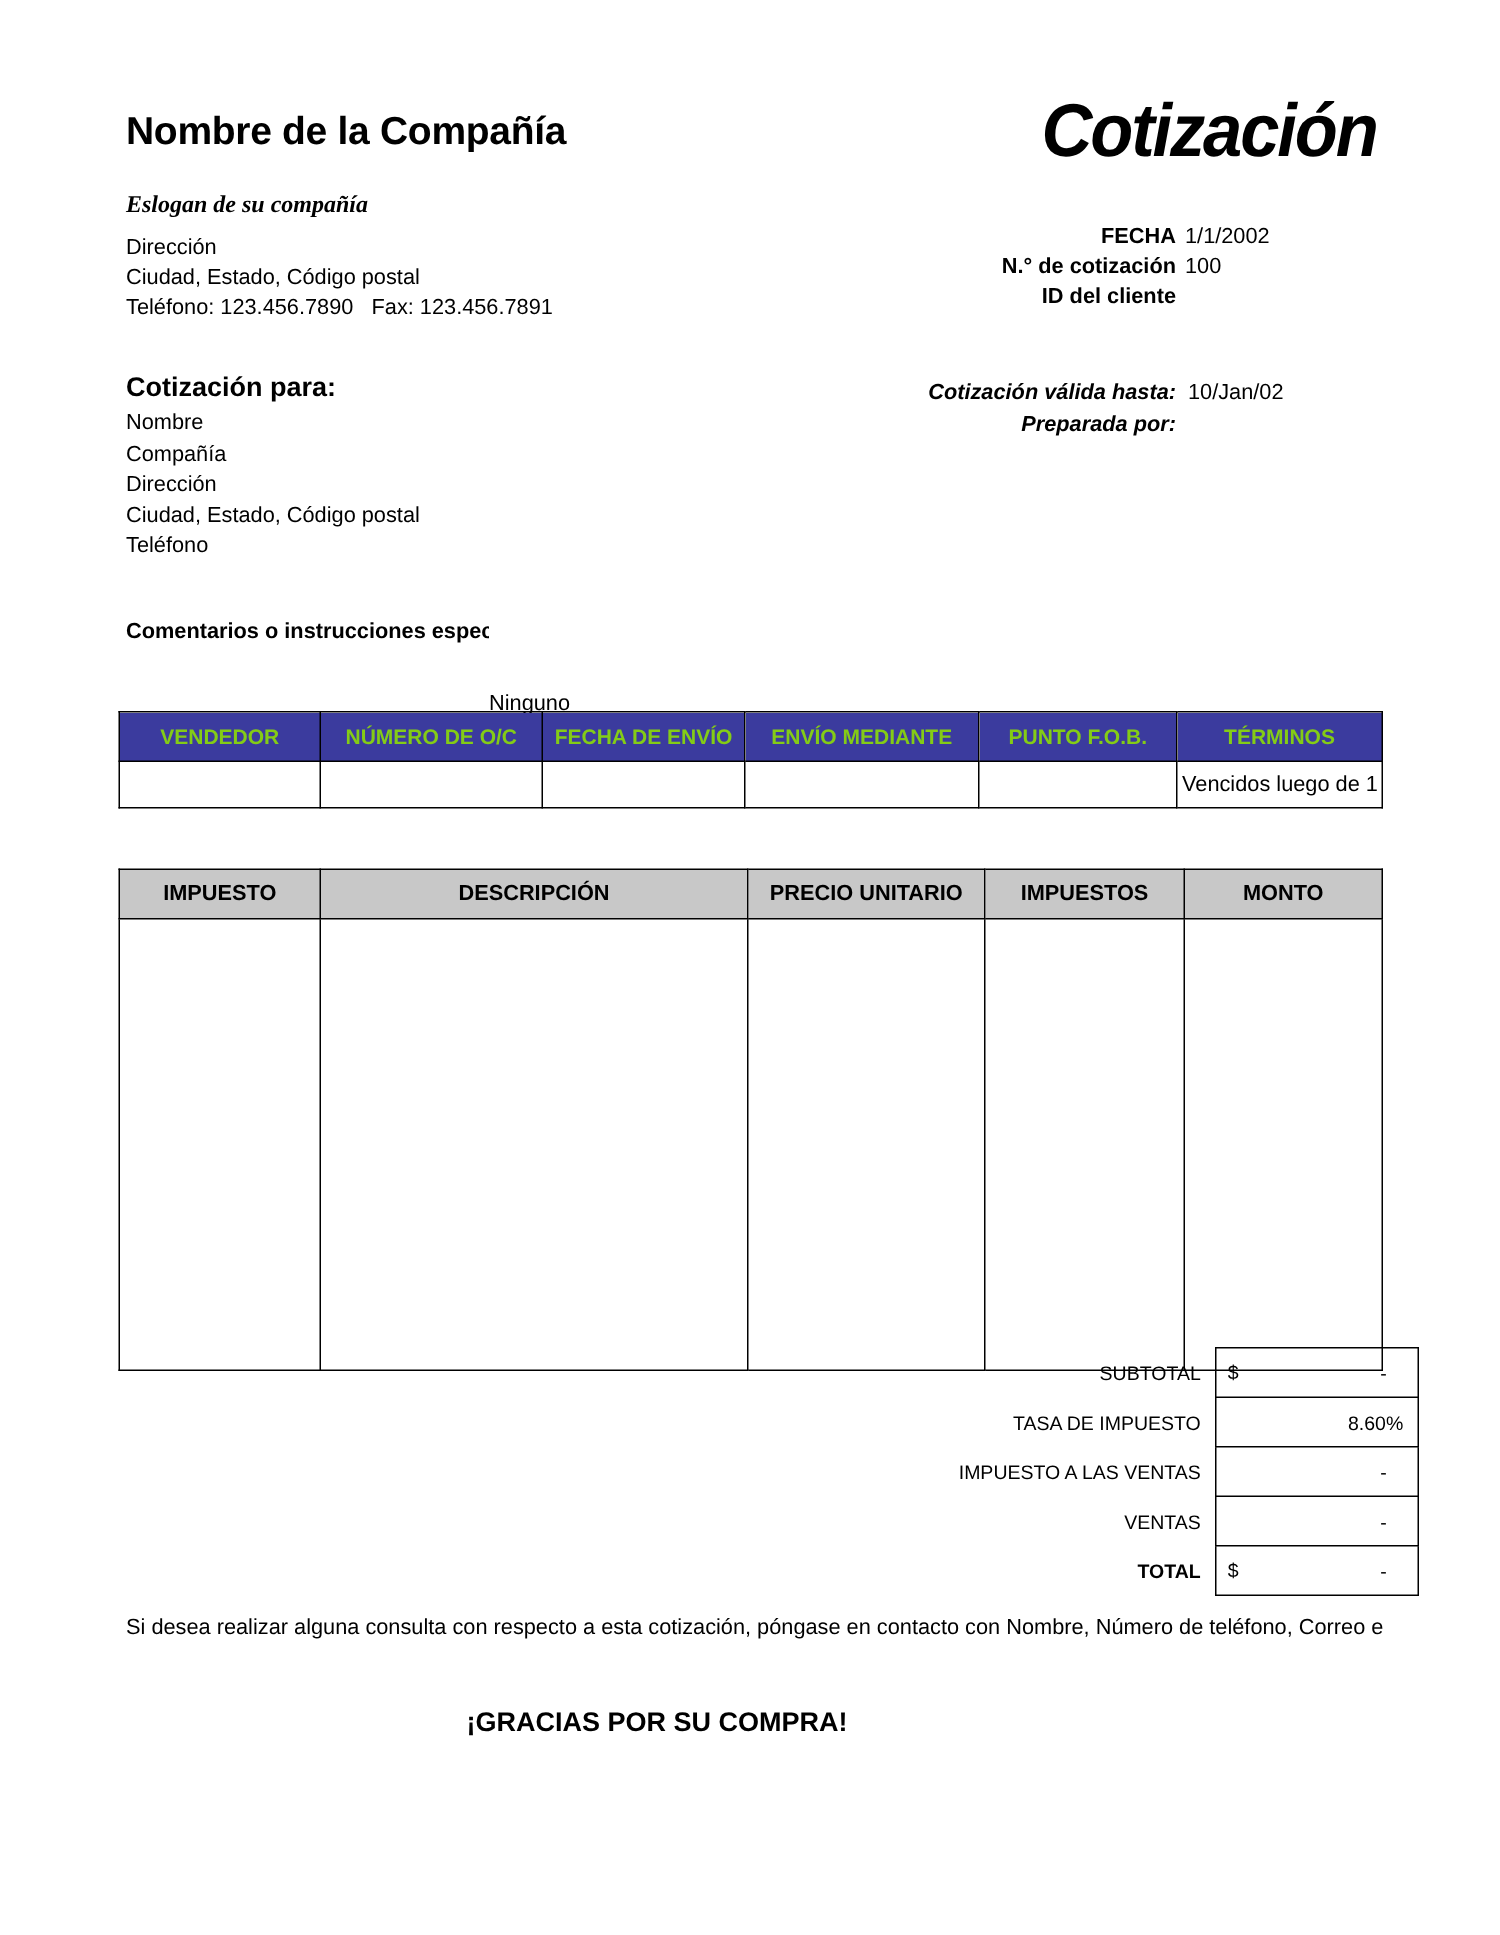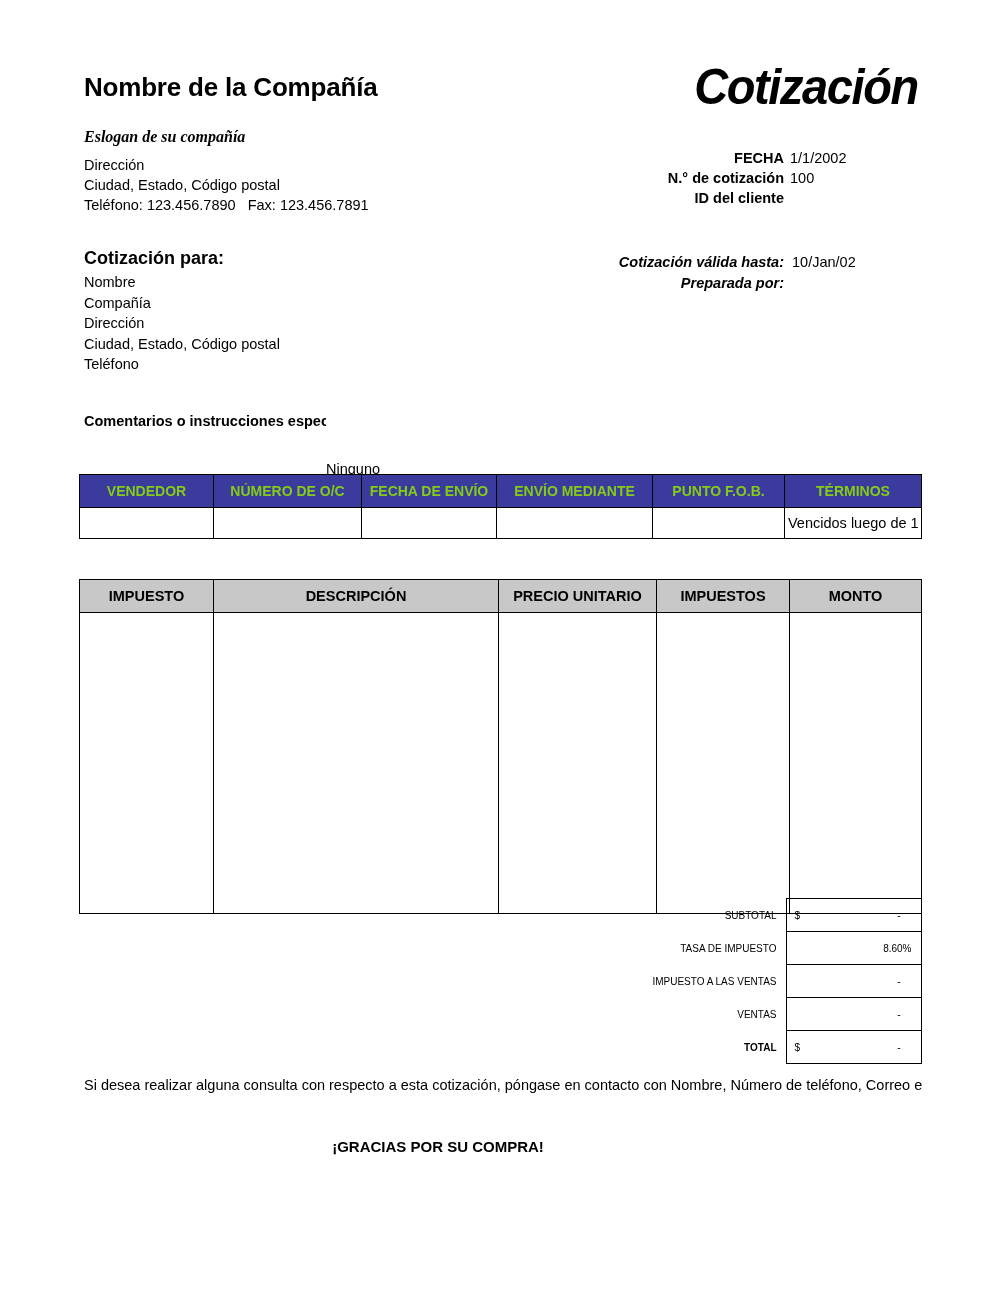--- a/index.html
+++ b/index.html
@@ -215,25 +215,25 @@
   .items-table td.body-cell {
     height: 296px;
     border: 1.4px solid #000000;
     vertical-align: top;
     padding: 2px 4px;
   }
 
   
   .totals {
     position: absolute;
-    left: 540px;
+    left: 564px;
     top: 898px;
     width: 381px;
     border-collapse: collapse;
-    font-size: 10px;
+    font-size: 13px;
     table-layout: fixed;
   }
   .totals td { padding: 0; }
   .tot-lbl {
     text-align: right;
     padding-right: 9px !important;
     height: 32px;
     white-space: nowrap;
     width: 246px;
     border: none;
@@ -269,21 +269,21 @@
     font-size: 14.5px;
     white-space: nowrap;
     overflow: hidden;
   }
   .thanks {
     position: absolute;
     left: 0;
     top: 1138px;
     width: 876px;
     text-align: center;
-    font-size: 15px;
+    font-size: 18px;
     font-weight: bold;
     white-space: nowrap;
   }
 </style>
 </head>
 <body>
 
 <div class="page">
 
   <div class="company-name">Nombre de la Compañía</div>

